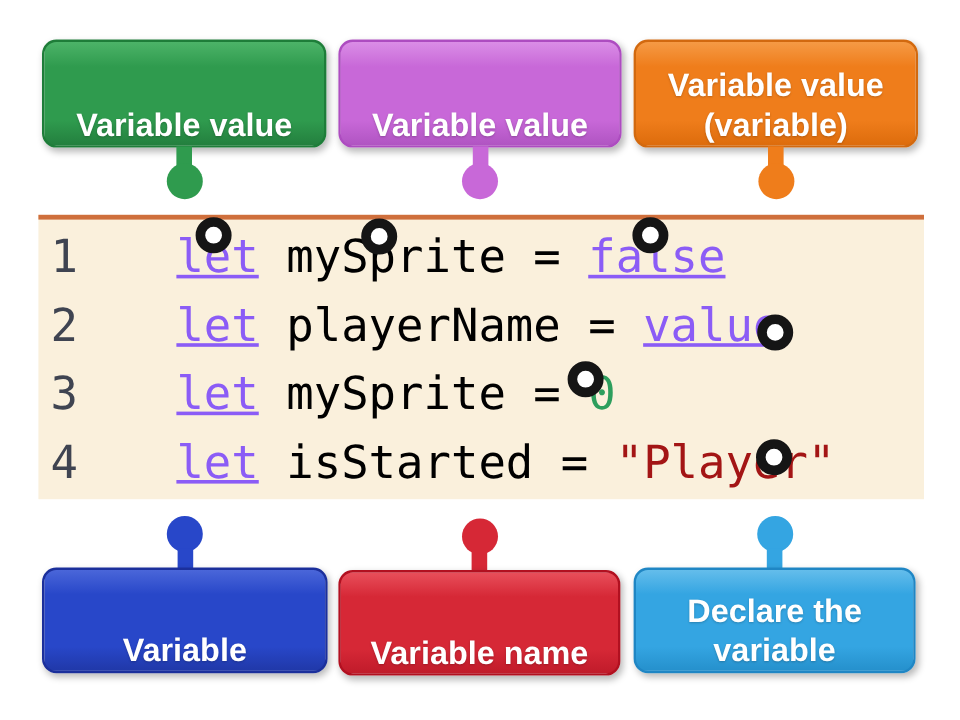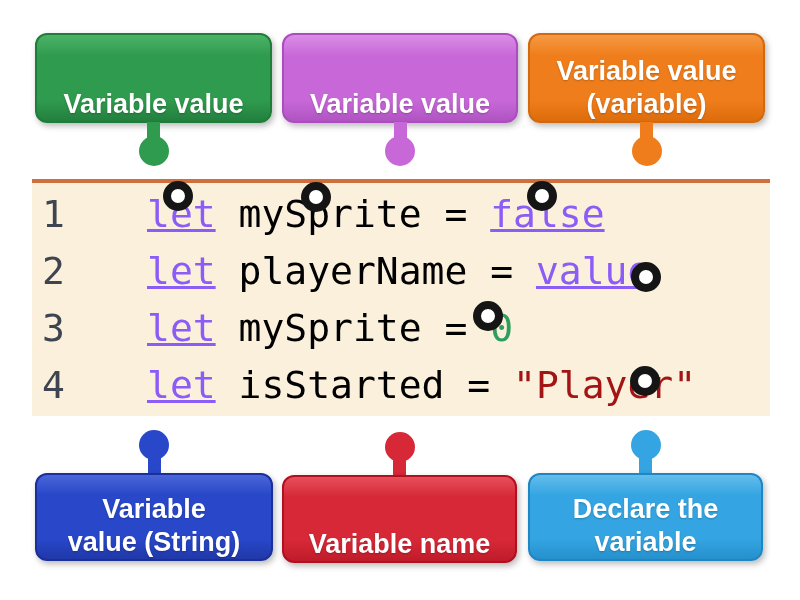--- a/index.html
+++ b/index.html
@@ -152,21 +152,20 @@
   <div class="marker" style="left:527px; top:181px;"></div>
   <div class="marker" style="left:631px; top:262px;"></div>
   <div class="marker" style="left:473px; top:301px;"></div>
   <div class="marker" style="left:630px; top:366px;"></div>
 
   <div class="pin-group bottom c-blue" style="left:35px; top:430px; width:238px;">
     <div class="dot"></div>
     <div class="rod"></div>
     <div class="label-box">
       <span class="label-line">Variable</span>
-      <span class="label-line">value (String)</span>
     </div>
   </div>
 
   <div class="pin-group bottom c-lblue" style="left:528px; top:430px; width:235px;">
     <div class="dot"></div>
     <div class="rod"></div>
     <div class="label-box">
       <span class="label-line">Declare the</span>
       <span class="label-line">variable</span>
     </div>

